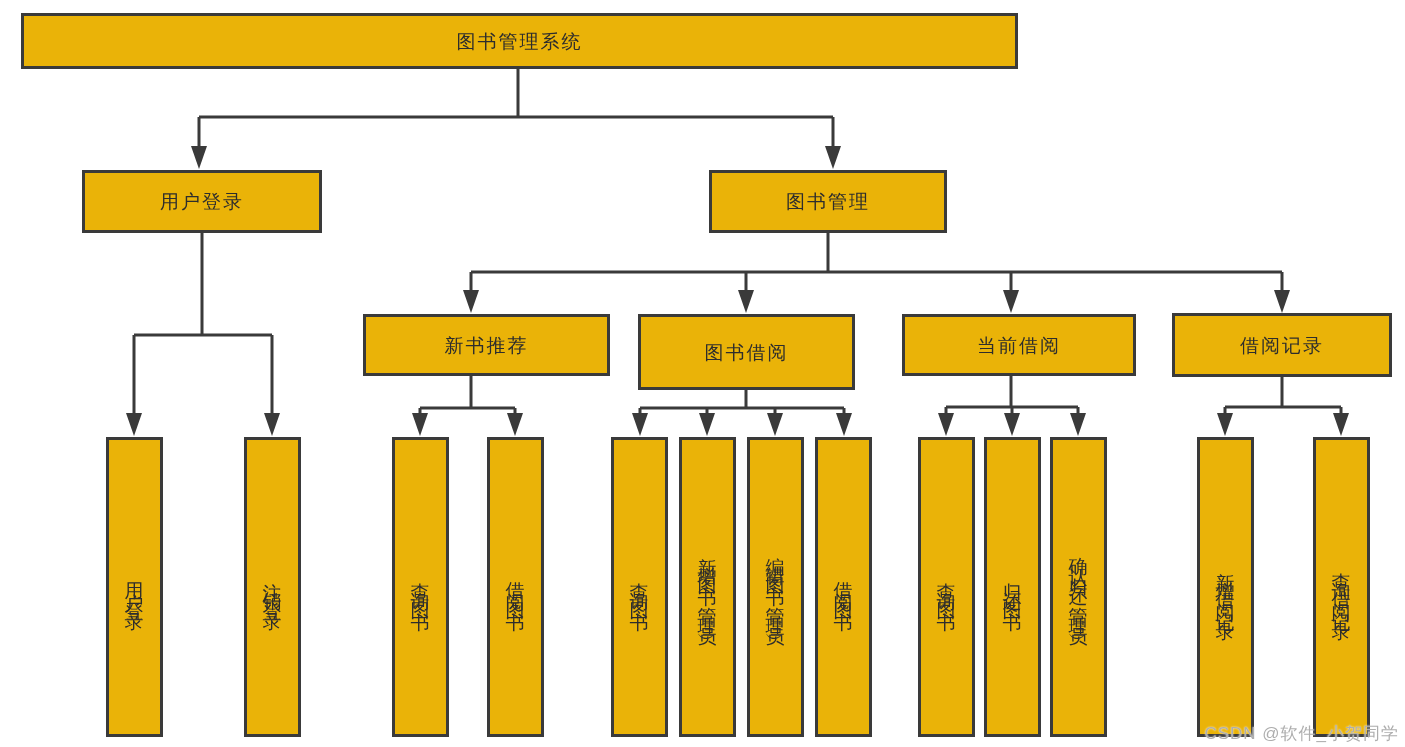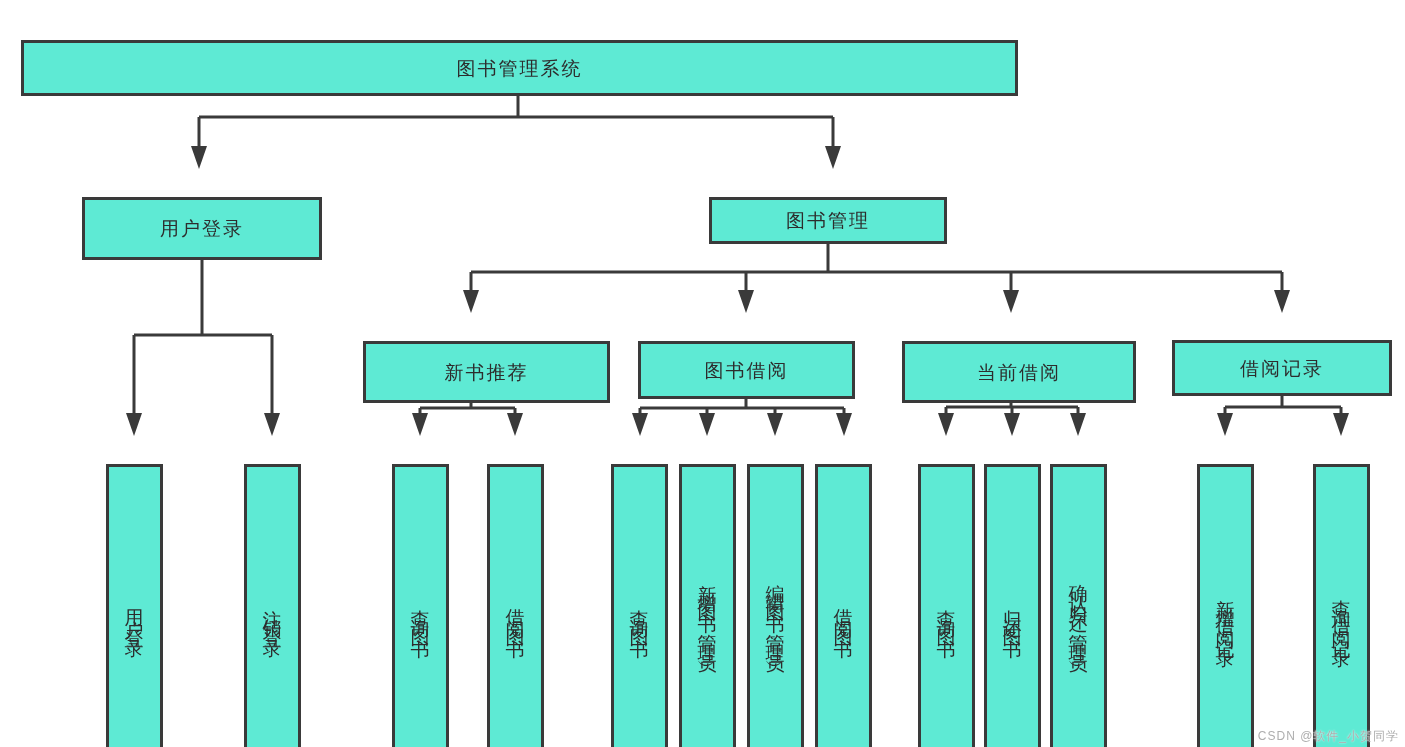--- a/index.html
+++ b/index.html
@@ -29,46 +29,45 @@
     stroke-width: 3;
     fill: none;
   }
   .connector polygon {
     fill: var(--line);
     stroke: none;
   }
   .node {
     position: absolute;
     border: 3px solid var(--line);
-    background: #5eead4;
+    background: #eab308;
     color: var(--text);
     display: flex;
     align-items: center;
     justify-content: center;
     font-size: 19px;
     letter-spacing: 2px;
     line-height: 1;
-    margin-top: 27px;
   }
   .node.leaf {
     align-items: center;
   }
   .vlabel {
     writing-mode: vertical-rl;
     text-orientation: mixed;
     letter-spacing: 10px;
     font-size: 19px;
     white-space: nowrap;
   }
   .watermark {
     position: absolute;
     right: 6px;
     bottom: 2px;
     color: var(--watermark);
-    font-size: 12px;
+    font-size: 17px;
     letter-spacing: 1px;
     text-shadow: 0 0 2px #ffffff;
     white-space: nowrap;
   }
 </style>
 </head>
 <body>
 
 <div class="canvas">
 
@@ -122,34 +121,34 @@
     </g>
   </svg>
 
   <div class="node" style="left:21px; top:13px; width:997px; height:56px">
     <span>图书管理系统</span>
   </div>
 
   <div class="node" style="left:82px; top:170px; width:240px; height:63px">
     <span>用户登录</span>
   </div>
-  <div class="node" style="left:709px; top:170px; width:238px; height:47px">
+  <div class="node" style="left:709px; top:170px; width:238px; height:63px">
     <span>图书管理</span>
   </div>
 
   <div class="node" style="left:363px; top:314px; width:247px; height:62px">
     <span>新书推荐</span>
   </div>
-  <div class="node" style="left:638px; top:314px; width:217px; height:58px">
+  <div class="node" style="left:638px; top:314px; width:217px; height:76px">
     <span>图书借阅</span>
   </div>
   <div class="node" style="left:902px; top:314px; width:234px; height:62px">
     <span>当前借阅</span>
   </div>
-  <div class="node" style="left:1172px; top:313px; width:220px; height:56px">
+  <div class="node" style="left:1172px; top:313px; width:220px; height:64px">
     <span>借阅记录</span>
   </div>
 
   <div class="node leaf" style="left:106px; top:437px; width:57px; height:300px">
     <span class="vlabel">用户登录</span>
   </div>
   <div class="node leaf" style="left:244px; top:437px; width:57px; height:300px">
     <span class="vlabel">注销登录</span>
   </div>
 

